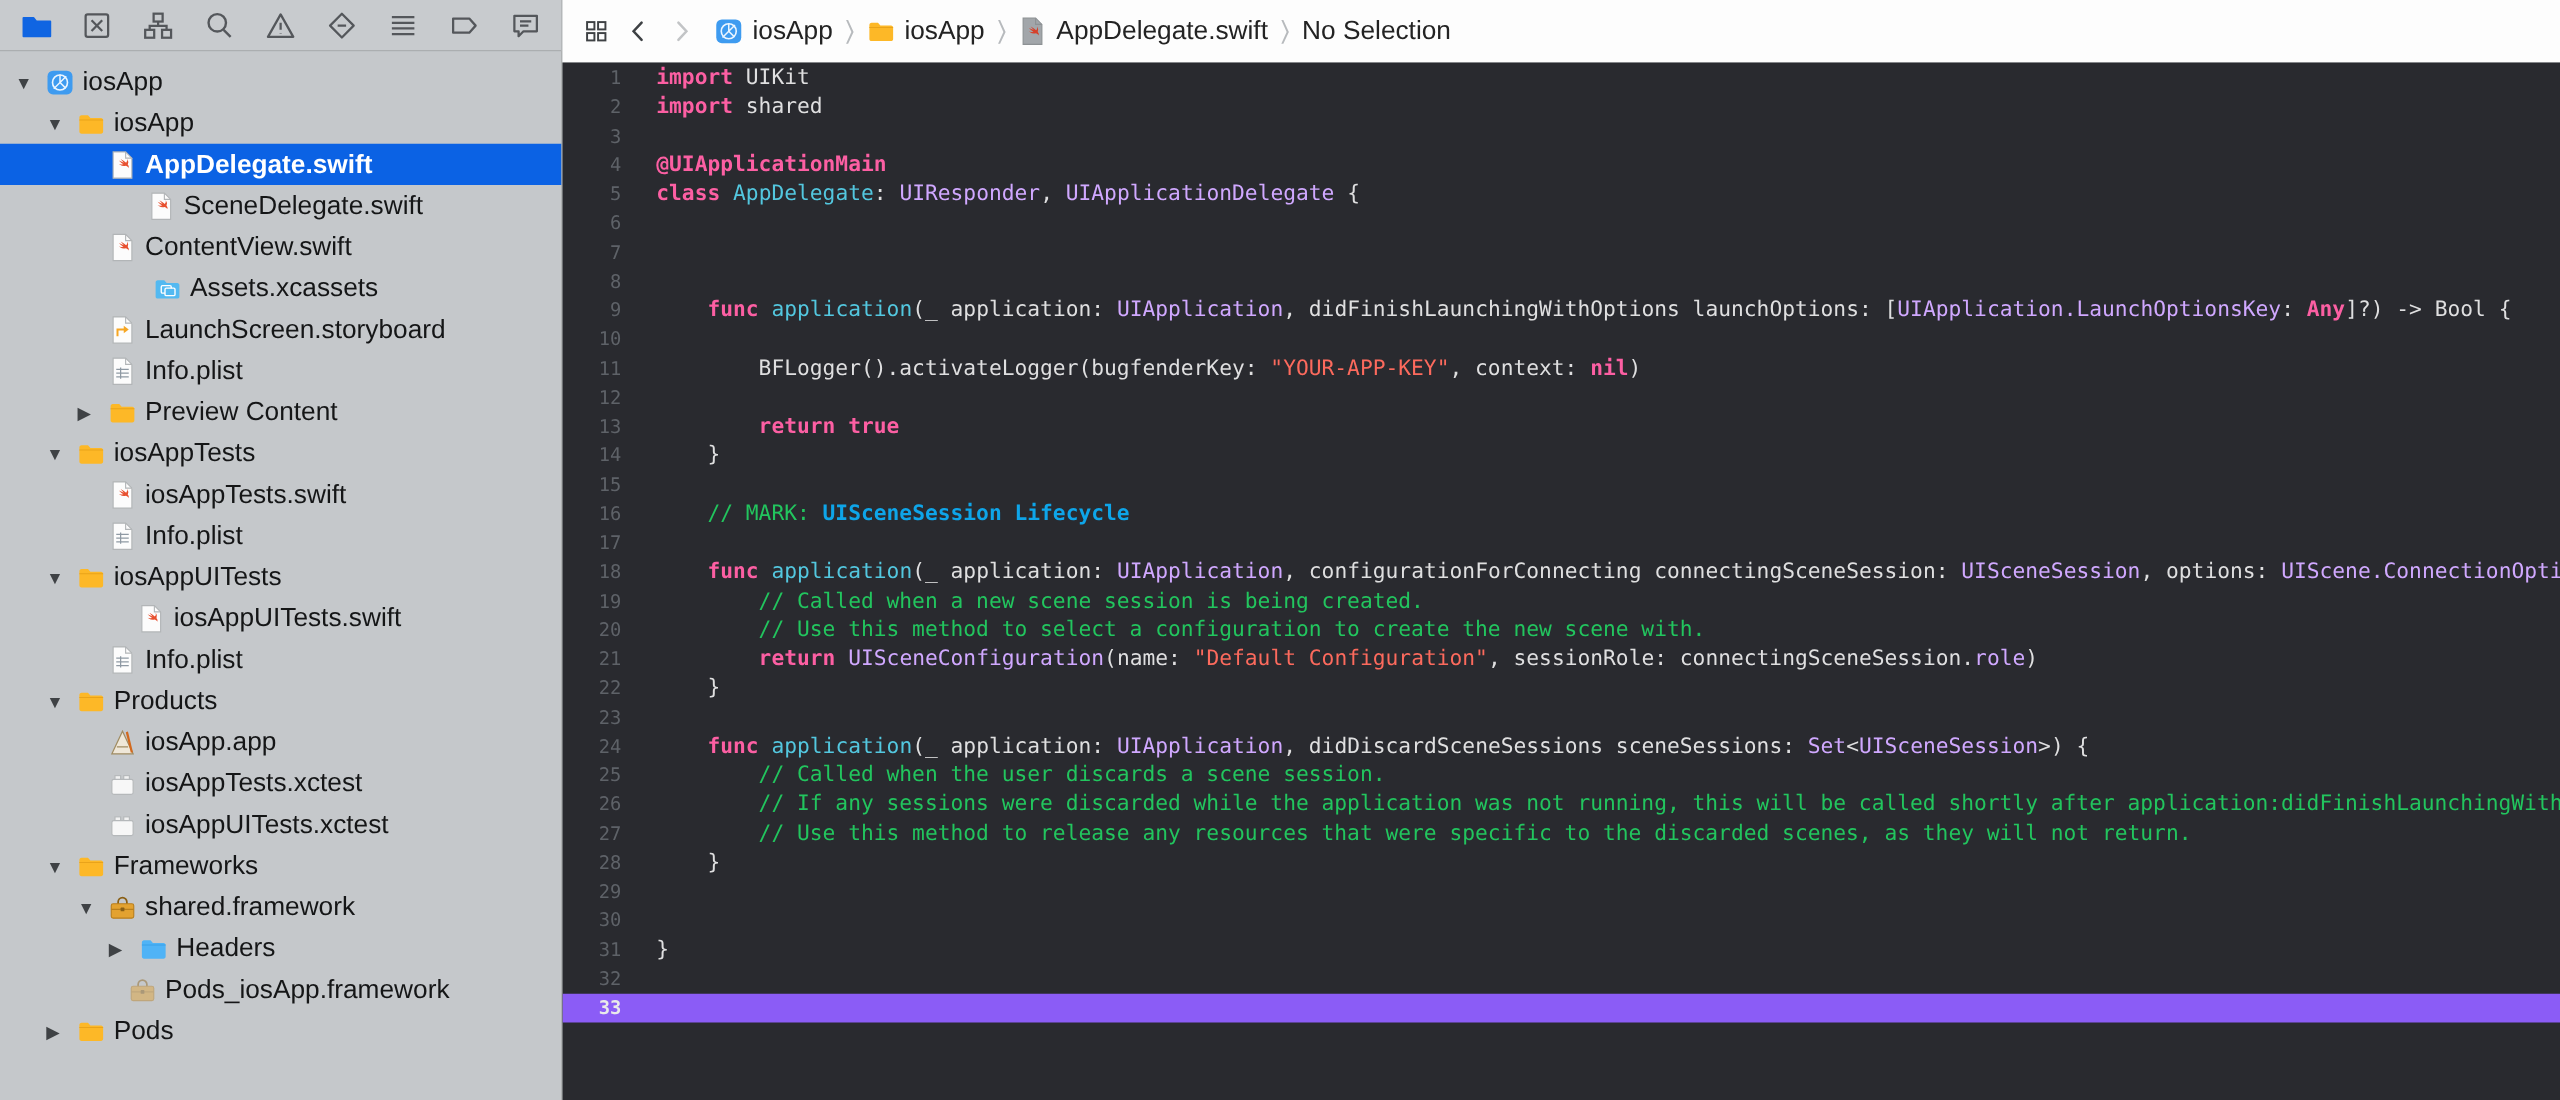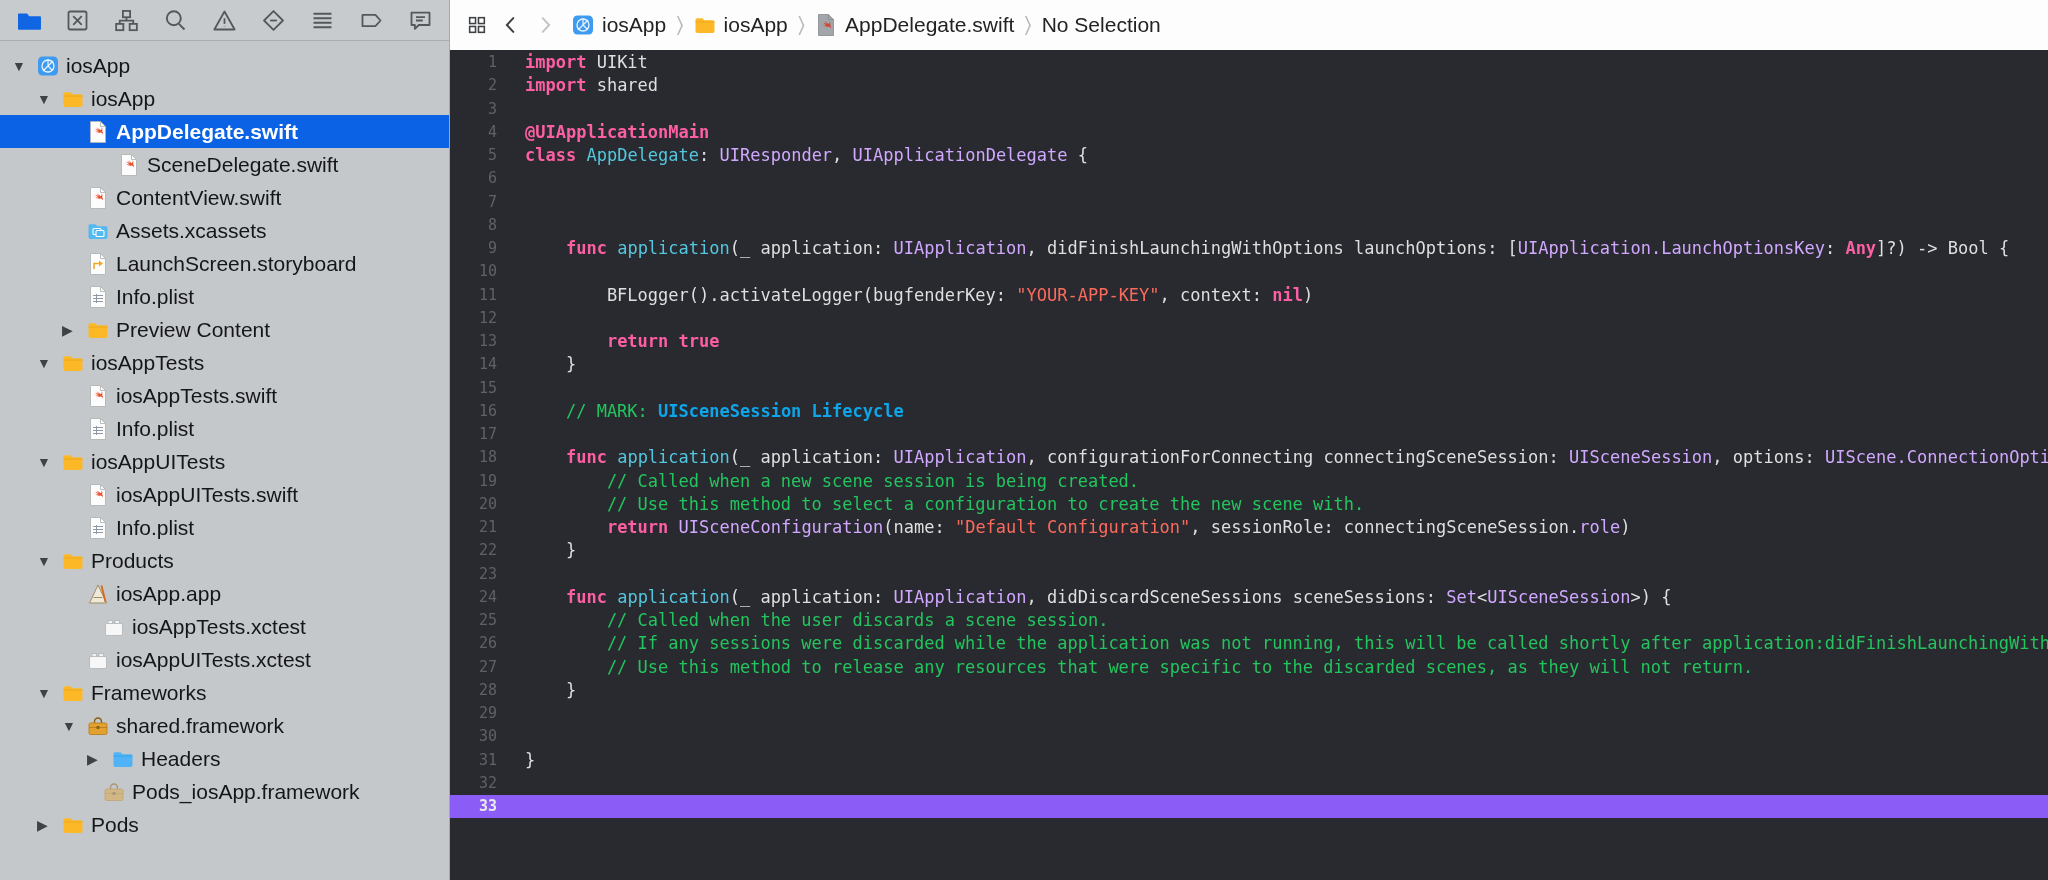--- a/index.html
+++ b/index.html
@@ -152,21 +152,21 @@
         <span class="disc"></span>
         <span class="ficon">
           <svg viewBox="0 0 22 24">
             <path d="M3.5 1.5h10l5 5v16h-15z" fill="#FCFCFC" stroke="#B2B5B7" stroke-width=".9"></path>
             <path d="M13.5 1.5v5h5" fill="none" stroke="#B2B5B7" stroke-width=".9"></path>
             <path d="M6.2 9.2q3.6 4.6 7.6 3.3 1.7.6 2.1 1.9.5-1.7-.7-2.8 1.1-2.3-.6-4.4.5 1.9-.7 3-2-1.6-4.4-3 1.4 1.7 2.6 2.9-2.4-.9-4-1.7 1.8 2 3.6 3-2.2.4-3.9-.4z" fill="#E8502F"></path>
           </svg>
         </span>
         <span class="flabel">ContentView.swift</span>
       </div>
-      <div class="srow" style="padding-left: 60px;">
+      <div class="srow" style="padding-left: 96px;">
         <span class="disc"></span>
         <span class="ficon">
           <svg viewBox="0 0 22 24">
             <path d="M1.5 7c0-1 .7-1.8 1.7-1.8h5.2l1.9 2.1h8.5c1 0 1.7.8 1.7 1.8v9c0 1-.7 1.8-1.7 1.8H3.2c-1 0-1.7-.8-1.7-1.8z" fill="#53B9F1"></path>
             <rect x="6" y="9.5" width="8" height="6" rx="1" fill="none" stroke="#fff" stroke-width="1.1"></rect>
             <rect x="9" y="11.5" width="8" height="6" rx="1" fill="#53B9F1" stroke="#fff" stroke-width="1.1"></rect>
           </svg>
         </span>
         <span class="flabel">Assets.xcassets</span>
       </div>
@@ -244,21 +244,21 @@
       <div class="srow" style="padding-left: 35px;">
         <span class="disc">▼</span>
         <span class="ficon">
           <svg viewBox="0 0 22 24">
             <path d="M1.5 7c0-1 .7-1.8 1.7-1.8h5.2l1.9 2.1h8.5c1 0 1.7.8 1.7 1.8v9c0 1-.7 1.8-1.7 1.8H3.2c-1 0-1.7-.8-1.7-1.8z" fill="#FDB827"></path>
             <path d="M1.5 9h19" stroke="#E9A31A" stroke-width=".8"></path>
           </svg>
         </span>
         <span class="flabel">iosAppUITests</span>
       </div>
-      <div class="srow" style="padding-left: 60px;">
+      <div class="srow" style="padding-left: 83px;">
         <span class="disc"></span>
         <span class="ficon">
           <svg viewBox="0 0 22 24">
             <path d="M3.5 1.5h10l5 5v16h-15z" fill="#FCFCFC" stroke="#B2B5B7" stroke-width=".9"></path>
             <path d="M13.5 1.5v5h5" fill="none" stroke="#B2B5B7" stroke-width=".9"></path>
             <path d="M6.2 9.2q3.6 4.6 7.6 3.3 1.7.6 2.1 1.9.5-1.7-.7-2.8 1.1-2.3-.6-4.4.5 1.9-.7 3-2-1.6-4.4-3 1.4 1.7 2.6 2.9-2.4-.9-4-1.7 1.8 2 3.6 3-2.2.4-3.9-.4z" fill="#E8502F"></path>
           </svg>
         </span>
         <span class="flabel">iosAppUITests.swift</span>
       </div>
@@ -290,21 +290,21 @@
         <span class="disc"></span>
         <span class="ficon">
           <svg viewBox="0 0 22 24">
             <path d="M11 3L19.5 21h-17z" fill="#EFE7D8" stroke="#A08C62" stroke-width="1"></path>
             <path d="M6.5 15.5h9" stroke="#A08C62" stroke-width="1"></path>
             <path d="M14.5 3.5l4 16.5" stroke="#D2691E" stroke-width="1.8"></path>
           </svg>
         </span>
         <span class="flabel">iosApp.app</span>
       </div>
-      <div class="srow" style="padding-left: 60px; margin-left: 16px;">
+      <div class="srow" style="padding-left: 60px;">
         <span class="disc"></span>
         <span class="ficon">
           <svg viewBox="0 0 22 24">
             <rect x="5" y="5.5" width="4.5" height="4" fill="#F2F2F2" stroke="#B5B8BA" stroke-width=".9"></rect>
             <rect x="12" y="5.5" width="4.5" height="4" fill="#F2F2F2" stroke="#B5B8BA" stroke-width=".9"></rect>
             <rect x="2.5" y="8.5" width="17" height="12" rx="1.5" fill="#F7F7F7" stroke="#B5B8BA" stroke-width=".9"></rect>
           </svg>
         </span>
         <span class="flabel">iosAppTests.xctest</span>
       </div>

